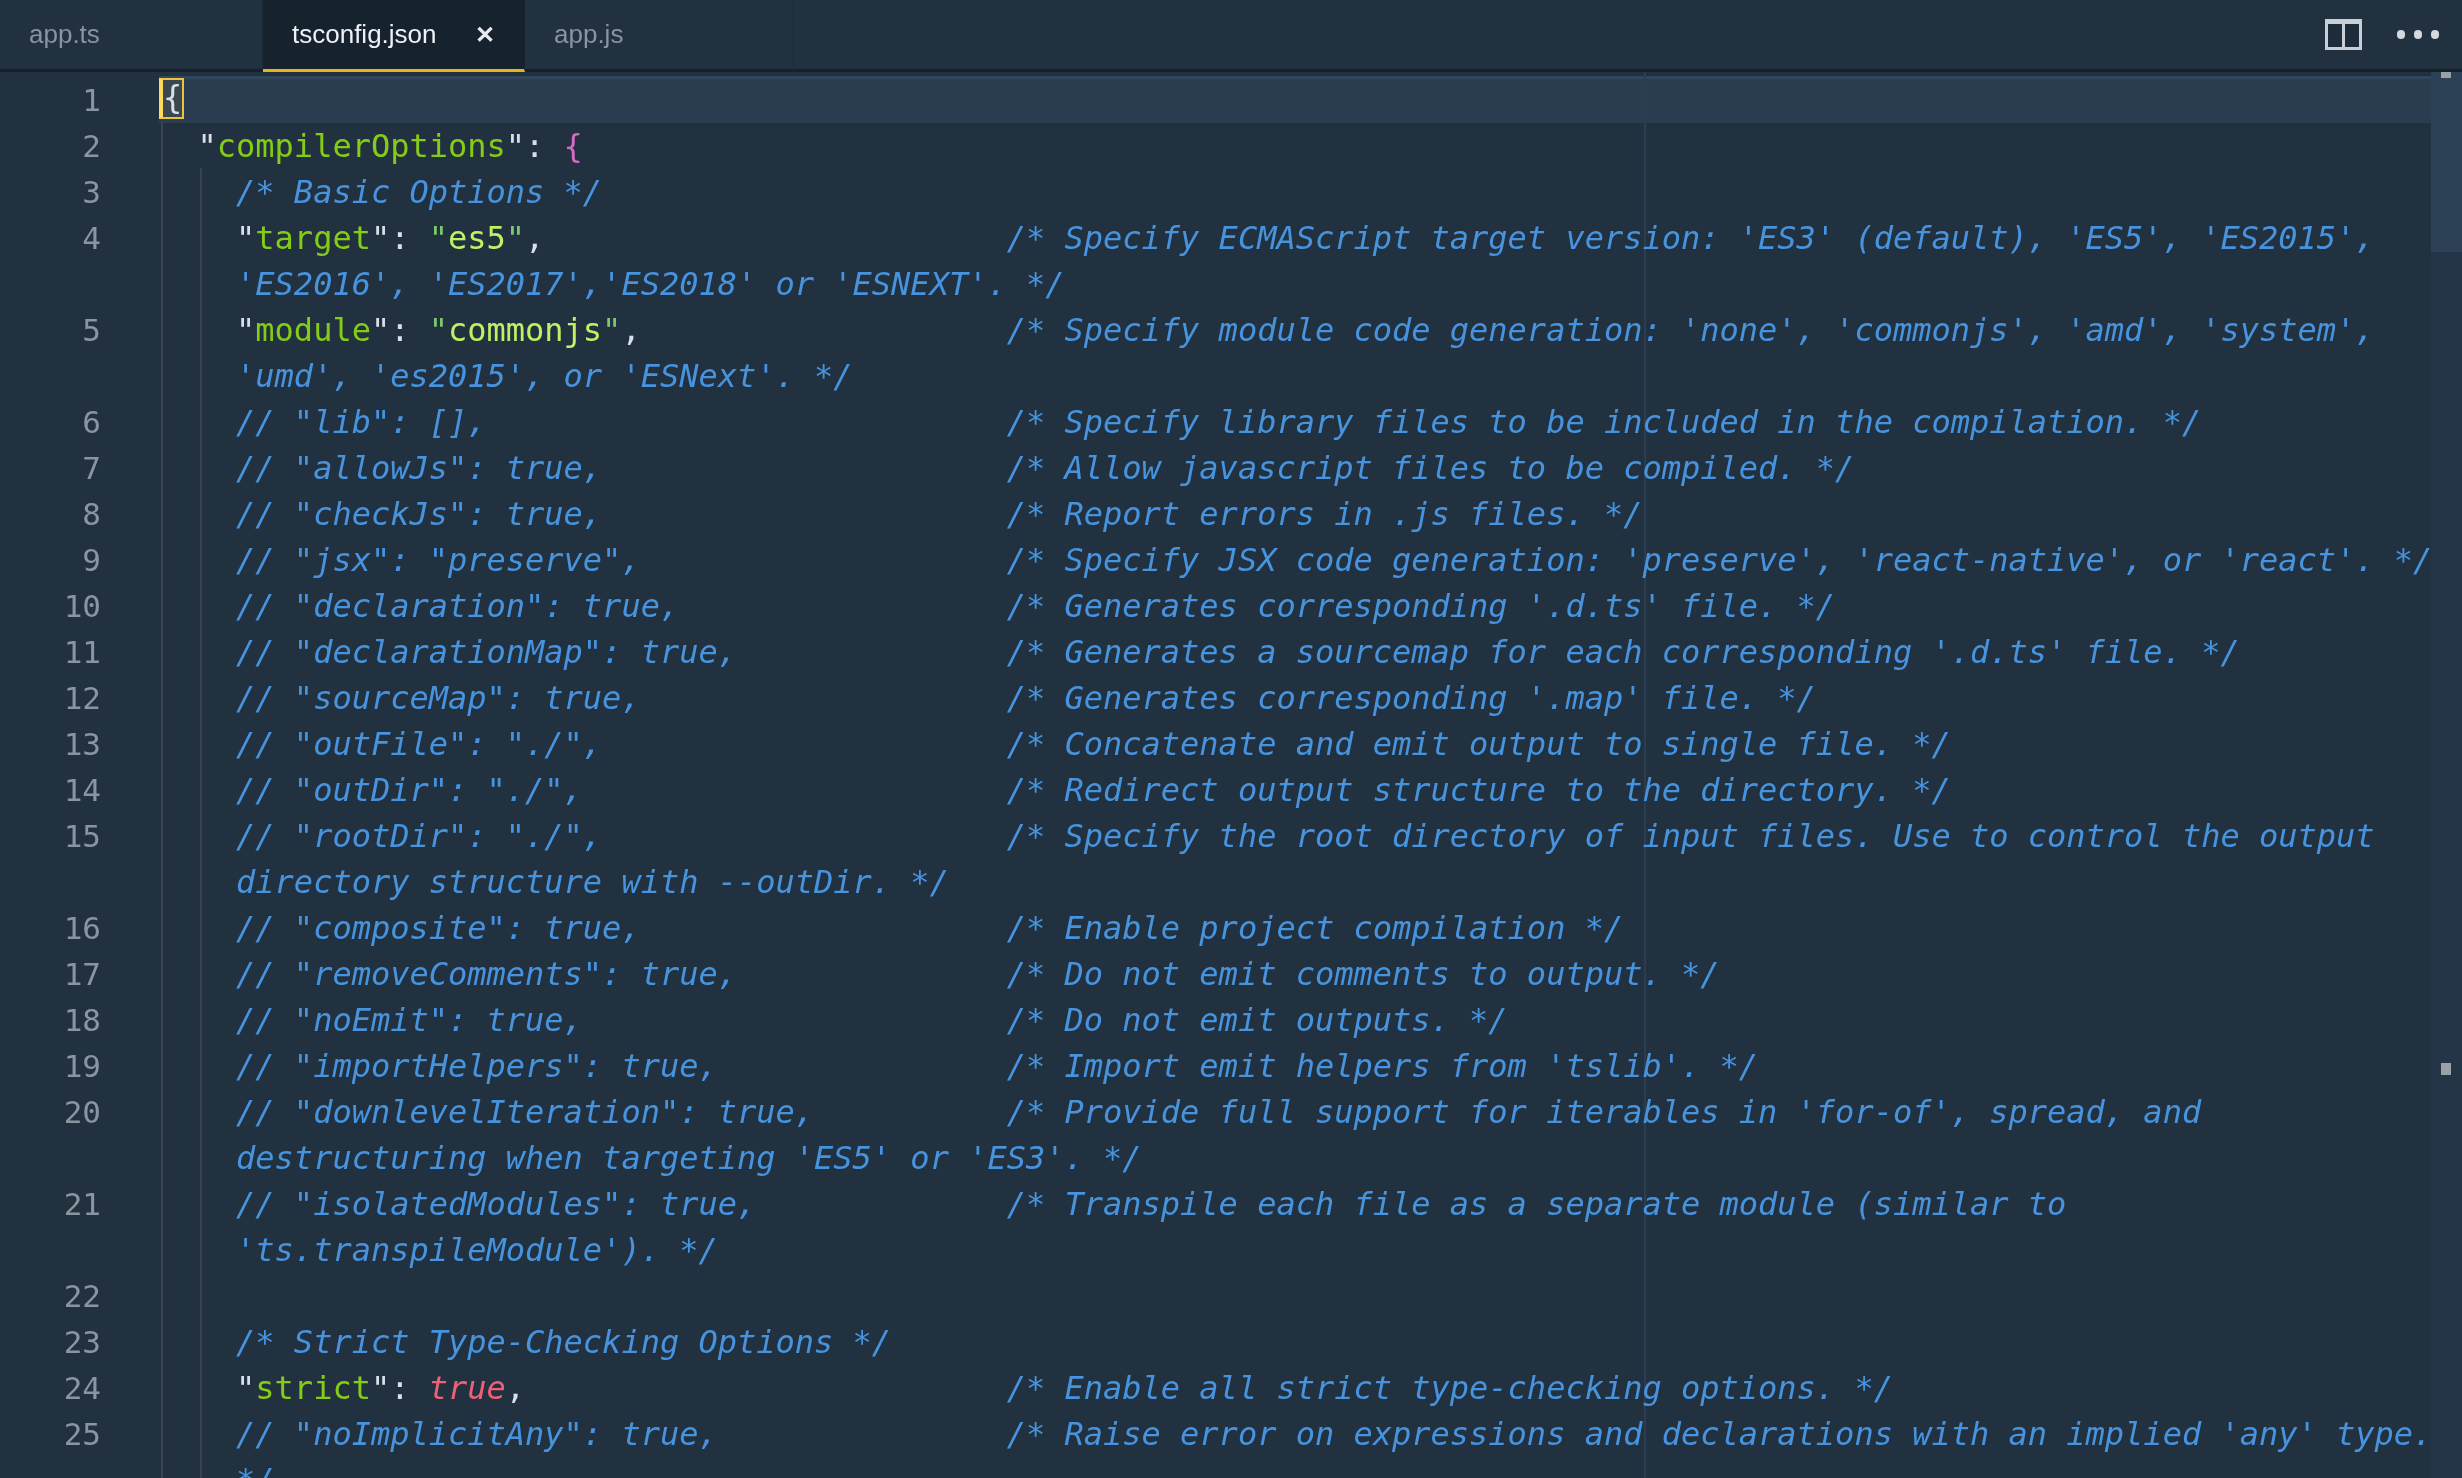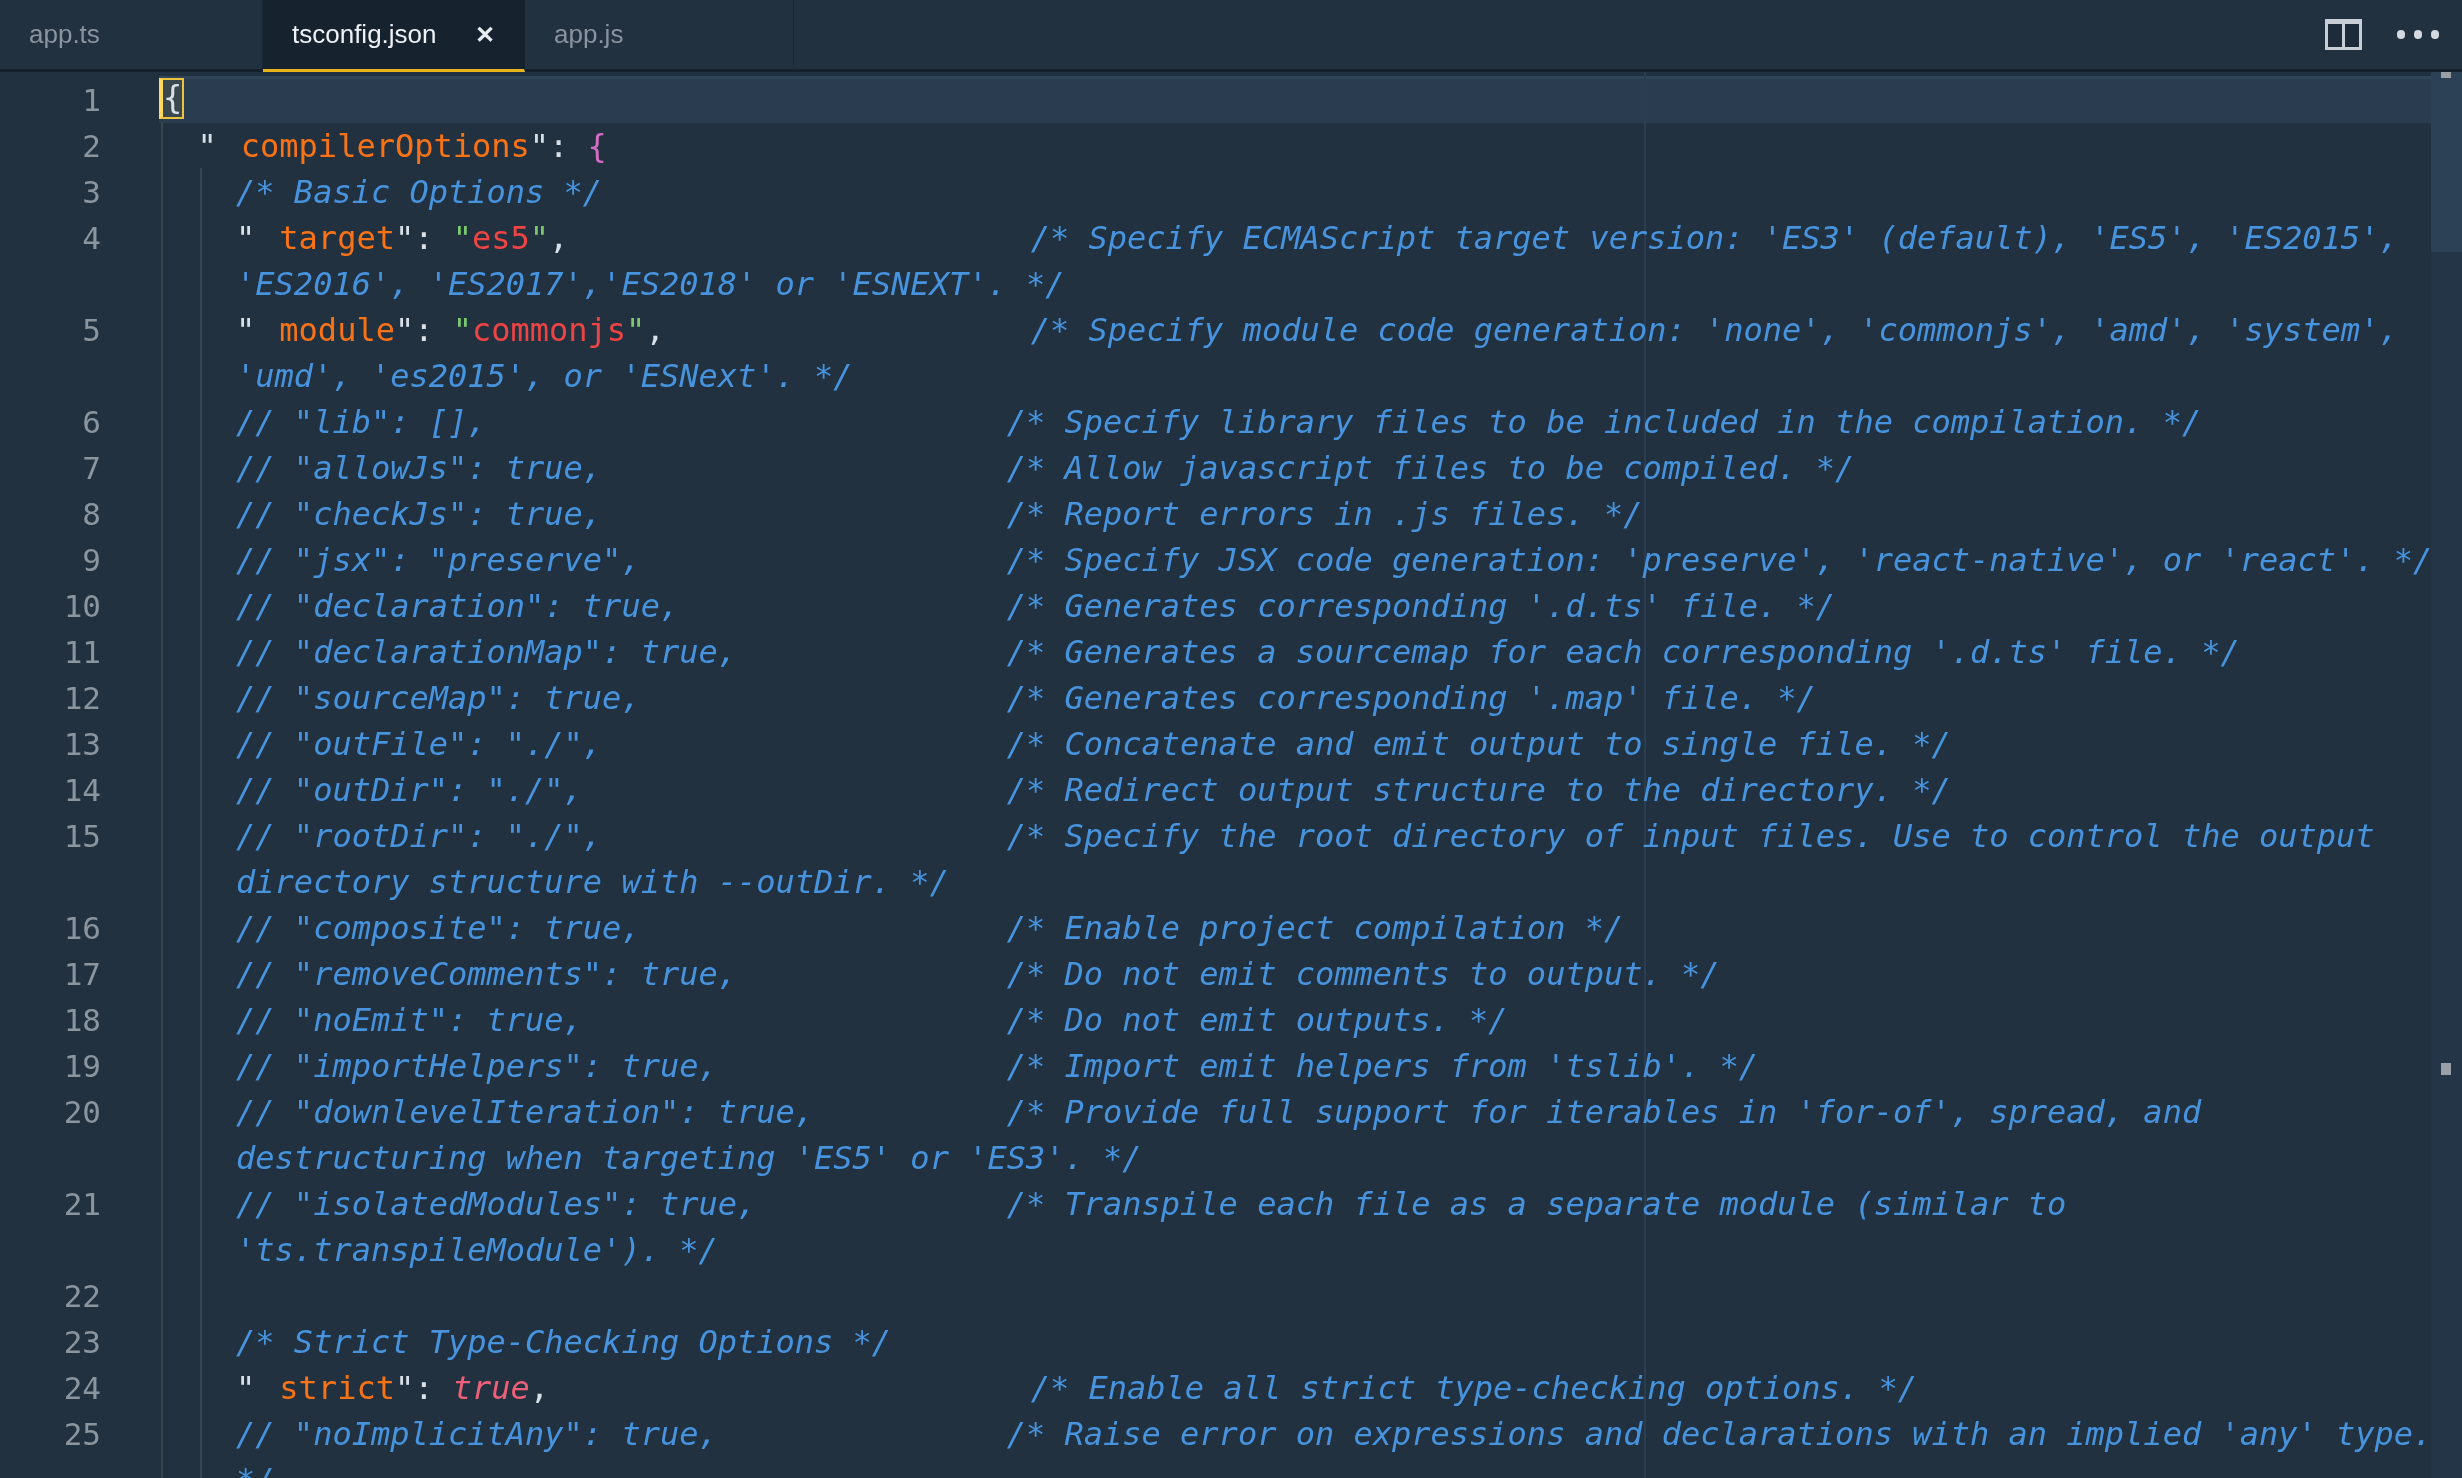--- a/index.html
+++ b/index.html
@@ -25,23 +25,23 @@
   #line-highlight{position:absolute;left:159px;right:31px;top:3.8px;height:47px;background:#2a3d50;
                   box-shadow:inset 0 3.1px 0 #32465b;}
   .guide{position:absolute;width:2.3px;bottom:0;background:#37454f;}
   #guide-1{left:161px;top:50px;}
   #guide-2{left:200px;top:96px;}
   #ruler{position:absolute;left:1644px;top:0;bottom:0;width:1.5px;background:#2b3d50;}
   #rows{position:absolute;left:0;right:0;top:4.6px;}
   .row{height:46px;}
   .num{display:inline-block;width:101px;margin-right:58px;text-align:right;color:#8b959f;font-size:31px;}
   .w{color:#d9e0e8;}
-  .k{color:#f97316;margin-left:24px;}
+  .k{color:#84cc16;}
   .c{color:#4793dd;font-style:italic;}
-  .s{color:#ef4444;}
+  .s{color:#bef264;}
   .g{color:#7cc96f;}
   .p{color:#d56cc3;}
   .r{color:#ee6078;font-style:italic;}
   .b{display:inline-block;height:41px;line-height:35px;margin-top:1.5px;vertical-align:top;
      border:2.3px solid #eec23f;border-left-width:4.6px;border-left-color:#ffd95e;
      background:rgba(238,194,63,.08);color:#d9e0e8;}
 
   
   #scrollbar{position:absolute;right:0;top:0;bottom:0;width:31px;background:#243547;}
   #scroll-thumb{position:absolute;right:0;top:0;width:31px;height:180px;background:#2d4156;}

